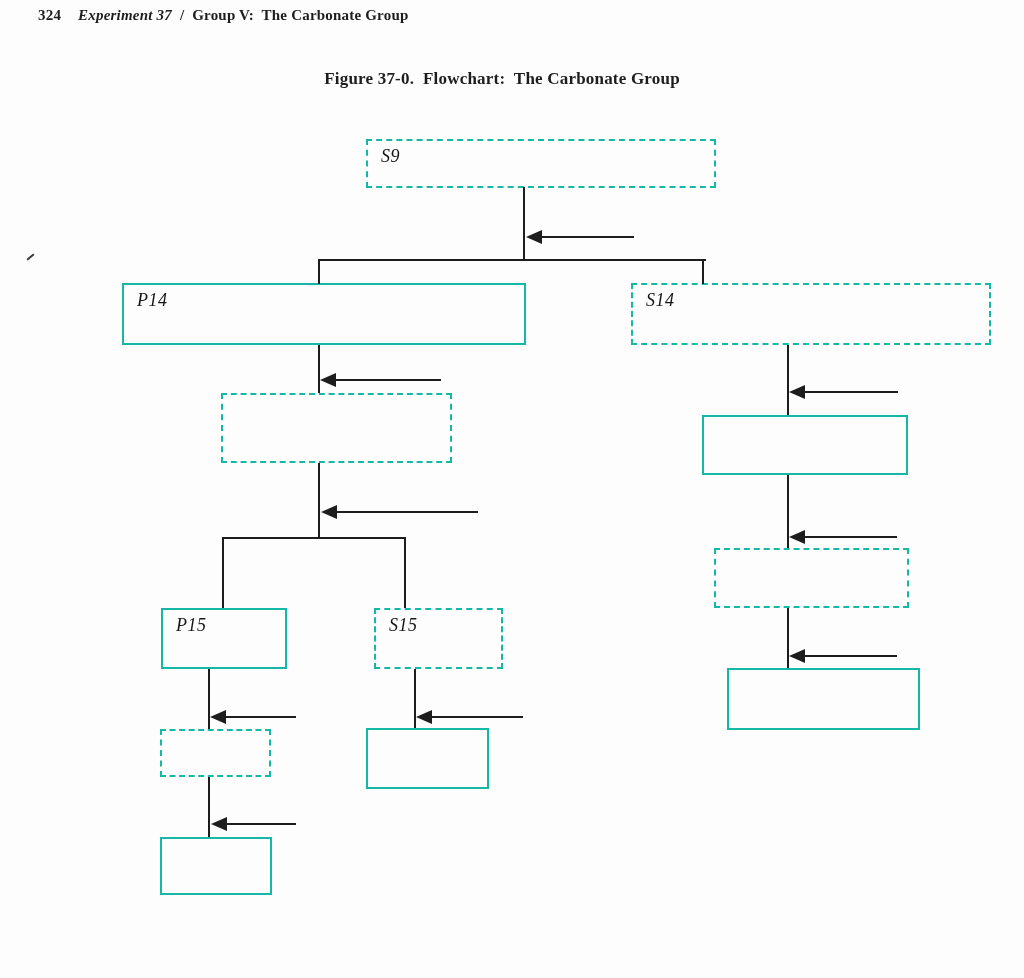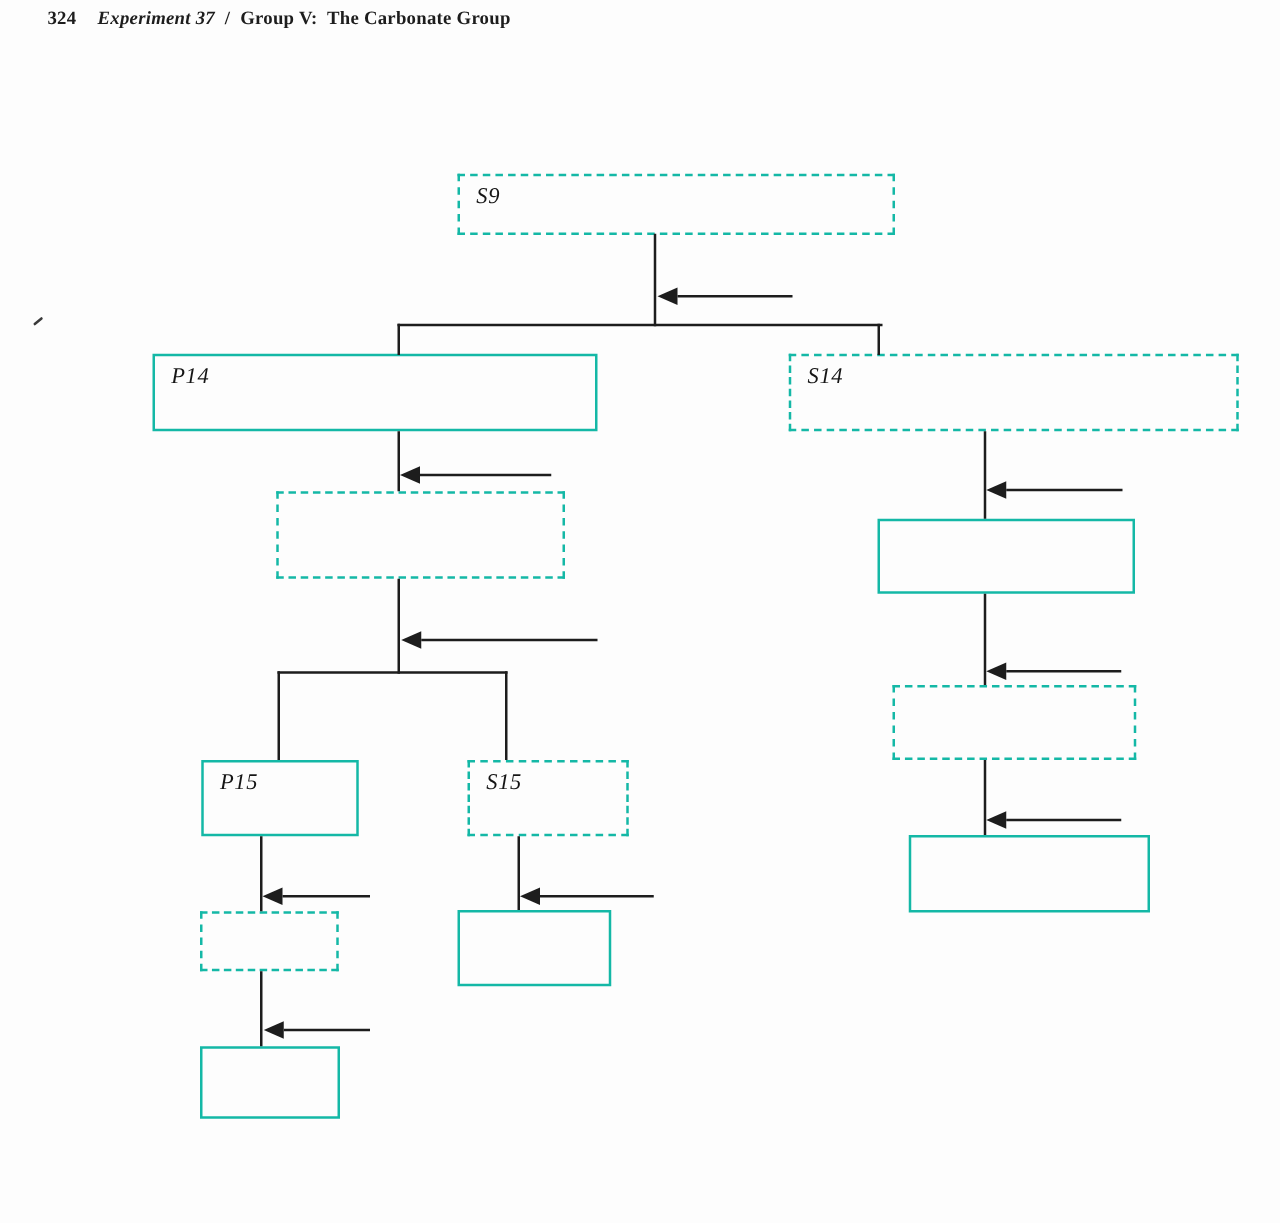--- a/index.html
+++ b/index.html
@@ -53,28 +53,29 @@
 
 <div class="page">
 
   <div class="running-head">
     <span class="pgnum">324</span>
     <span class="exp">Experiment 37</span>
     <span class="sep">/</span>
     <span class="grp">Group V:&nbsp; The Carbonate Group</span>
   </div>
 
+  <div class="fig-caption">Figure 37-0.&nbsp; Flowchart:&nbsp; The Carbonate Group</div>
 
   <div class="stray"></div>
 
   <div class="node dashed" style="left:366px;top:139px;width:350px;height:49px;">
     <span class="lbl">S9</span>
   </div>
 
-  <div class="node" style="left:122px;top:283px;width:356px;height:62px;">
+  <div class="node" style="left:122px;top:283px;width:404px;height:62px;">
     <span class="lbl">P14</span>
   </div>
 
   <div class="node dashed" style="left:631px;top:283px;width:360px;height:62px;">
     <span class="lbl">S14</span>
   </div>
 
   <div class="node dashed" style="left:221px;top:393px;width:231px;height:70px;">
     <span class="lbl"></span>
   </div>

